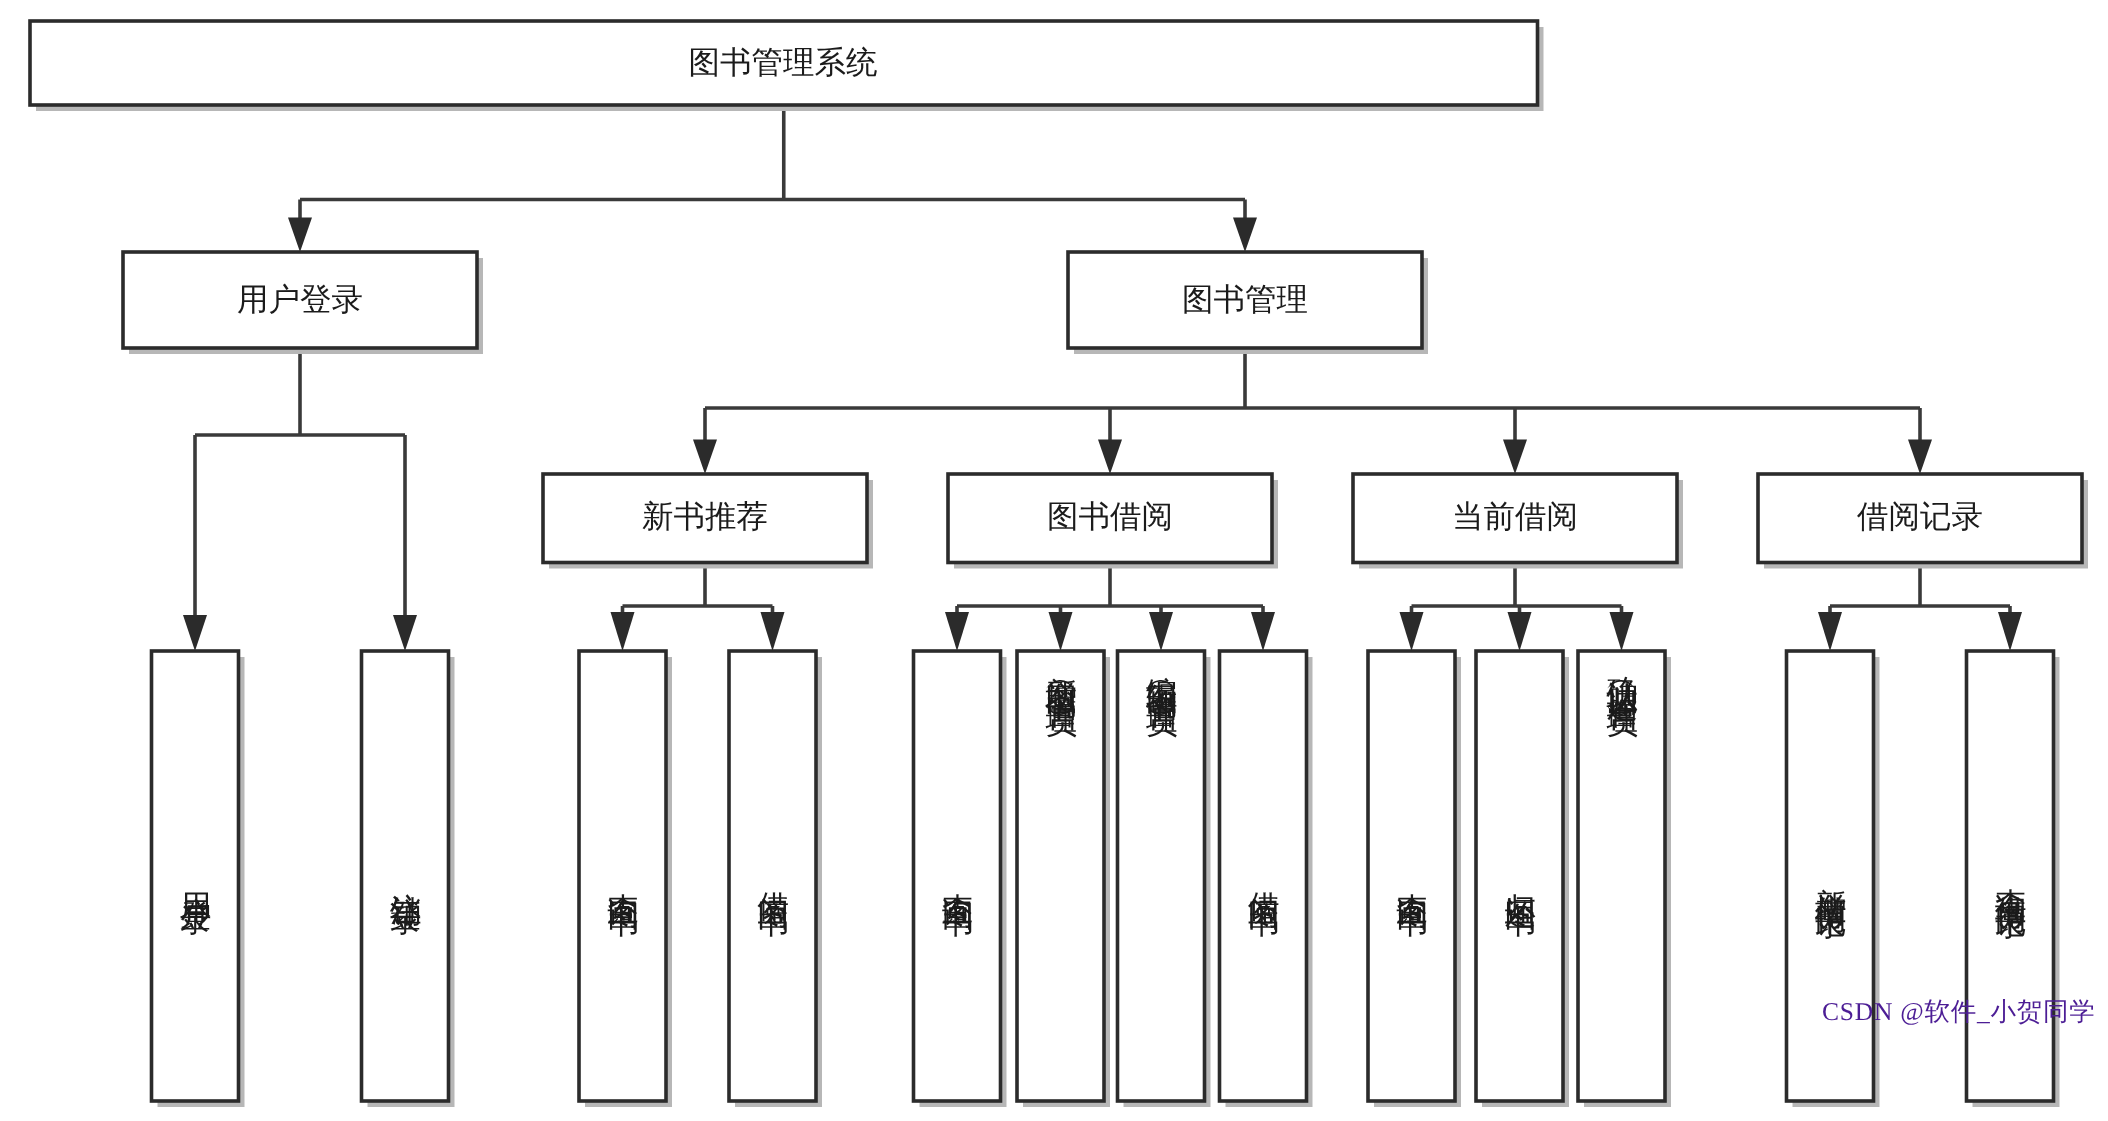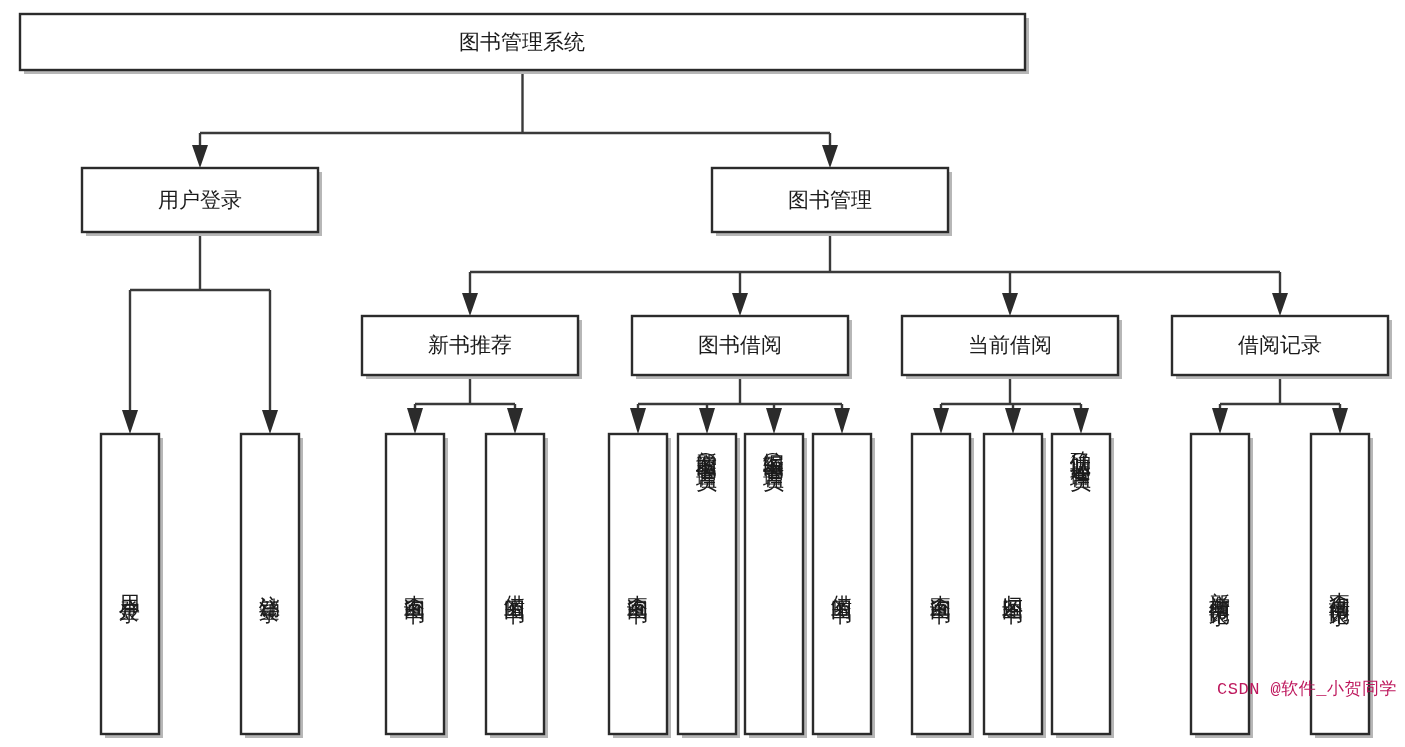--- a/index.html
+++ b/index.html
@@ -63,24 +63,24 @@
     font-size: 21px;
     color: #1b1b1b;
     letter-spacing: 3px;
     line-height: 1;
     white-space: nowrap;
     pointer-events: none;
   }
   .watermark {
     position: absolute;
     right: 8px;
-    bottom: 10px;
-    font-family: Liberation Mono, monospace;
+    bottom: 24px;
+    font-family: Liberation Serif, serif;
     font-size: 17px;
-    color: #be185d;
+    color: #4c1d95;
     white-space: nowrap;
     letter-spacing: 0.5px;
   }
 </style>
 </head>
 <body>
 
 <div id="diagram-root">
 
   <svg class="flow" viewBox="0 0 1405 747">

